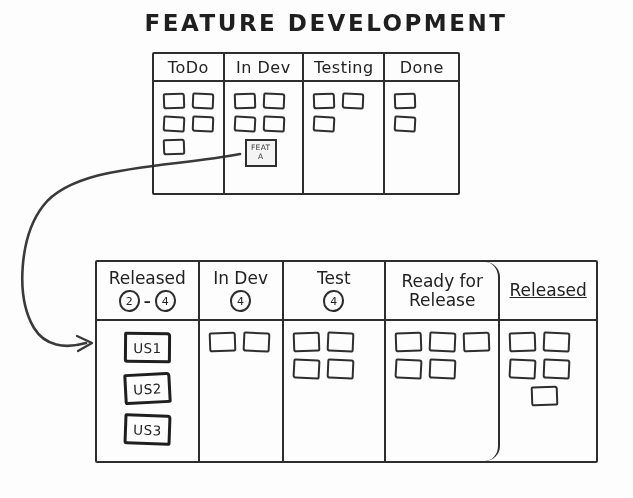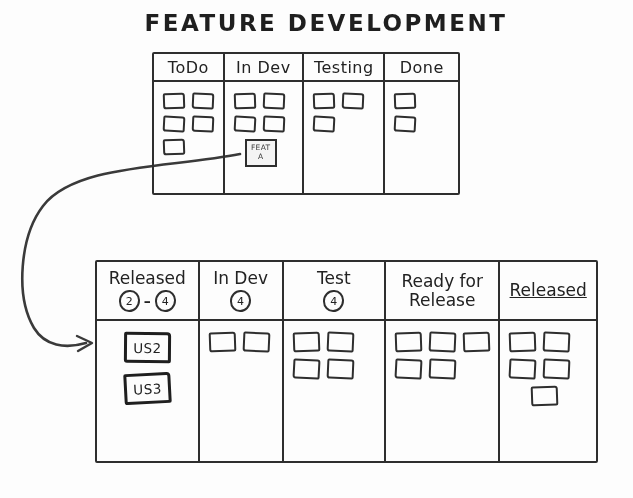--- a/index.html
+++ b/index.html
@@ -43,21 +43,21 @@
     flex-direction: column;
     box-sizing: border-box;
     border-right: 2px solid #2e2e2e;
     flex-basis: 0;
     min-width: 0;
   }
   .bcol:last-child { border-right: none; }
 
   .t1 { flex-grow: 71; } .t2 { flex-grow: 80; } .t3 { flex-grow: 82; } .t4 { flex-grow: 75; }
   .s1 { flex-grow: 103; } .s2 { flex-grow: 84; } .s3 { flex-grow: 103; }
-  .s4 { flex-grow: 115; } .s5 { flex-grow: 98; text-decoration: underline; }
+  .s4 { flex-grow: 115; border-radius: 15px; } .s5 { flex-grow: 98; text-decoration: underline; }
 
   .col-header {
     display: flex;
     flex-direction: column;
     align-items: center;
     justify-content: center;
     border-bottom: 2px solid #2e2e2e;
     box-sizing: border-box;
     text-align: center;
   }
@@ -268,20 +268,21 @@
       <div class="col-header">
         <span>Released</span>
         <span class="wip-row">
             <span class="wip-circle">2</span>
             <span class="wip-dash">–</span>
             <span class="wip-circle">4</span>
           </span>
       </div>
       <div class="col-body">
         <div class="story-stack">
+            <div class="story-card">US1</div>
             <div class="story-card">US2</div>
             <div class="story-card">US3</div>
           </div>
       </div>
     </div>
 
     <div class="bcol s2">
       <div class="col-header">
         <span>In Dev</span>
         <span class="wip-row">

